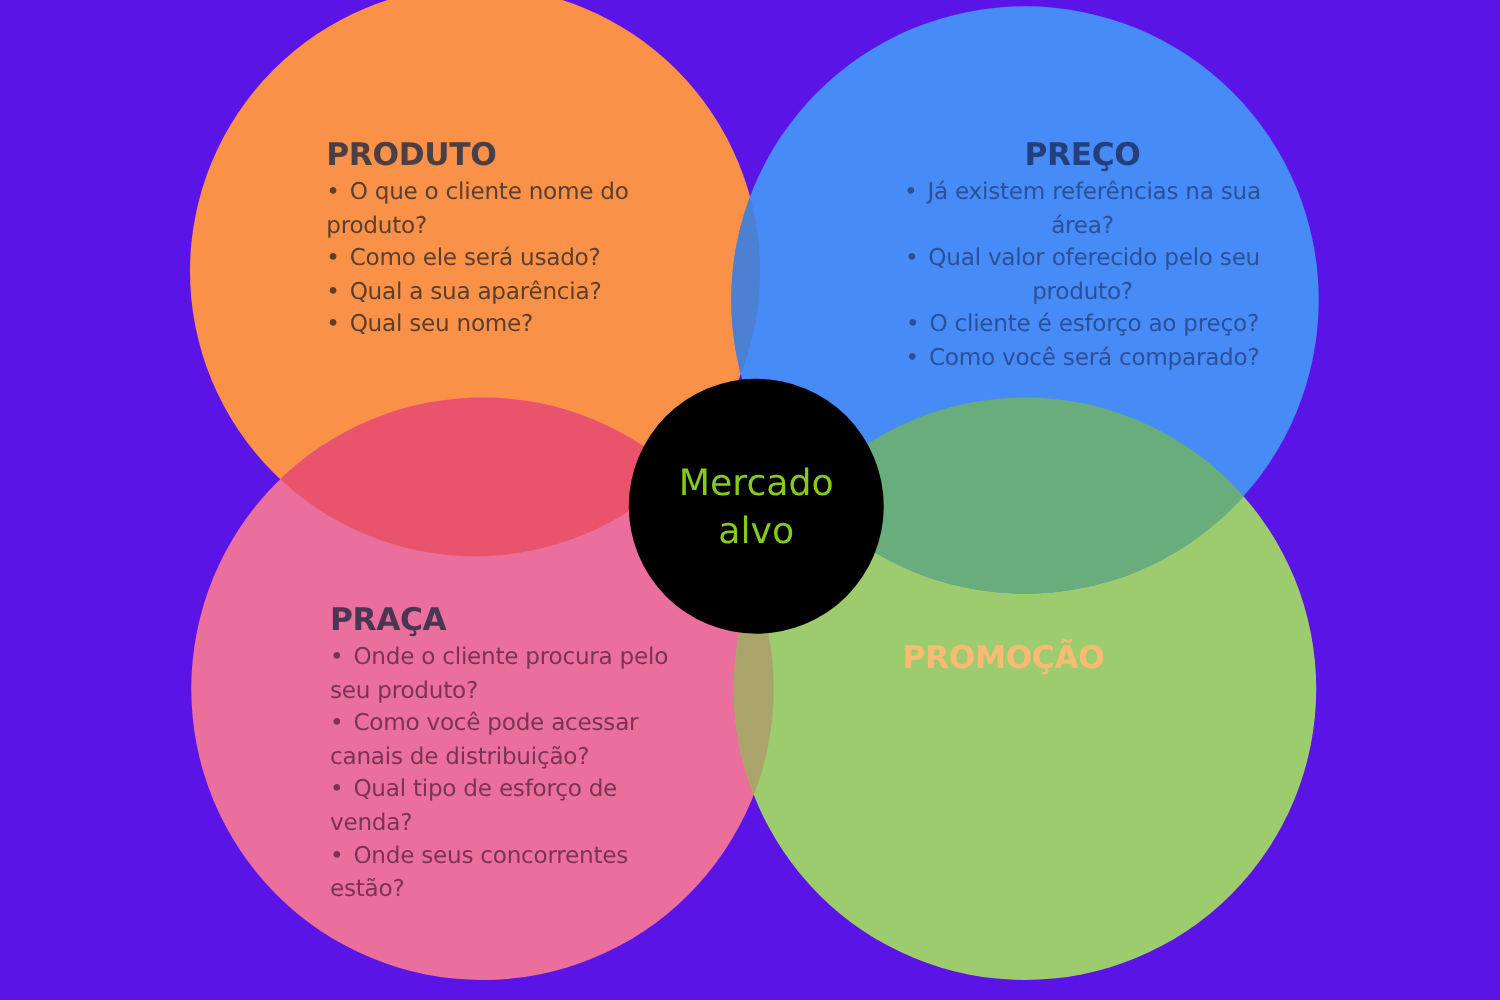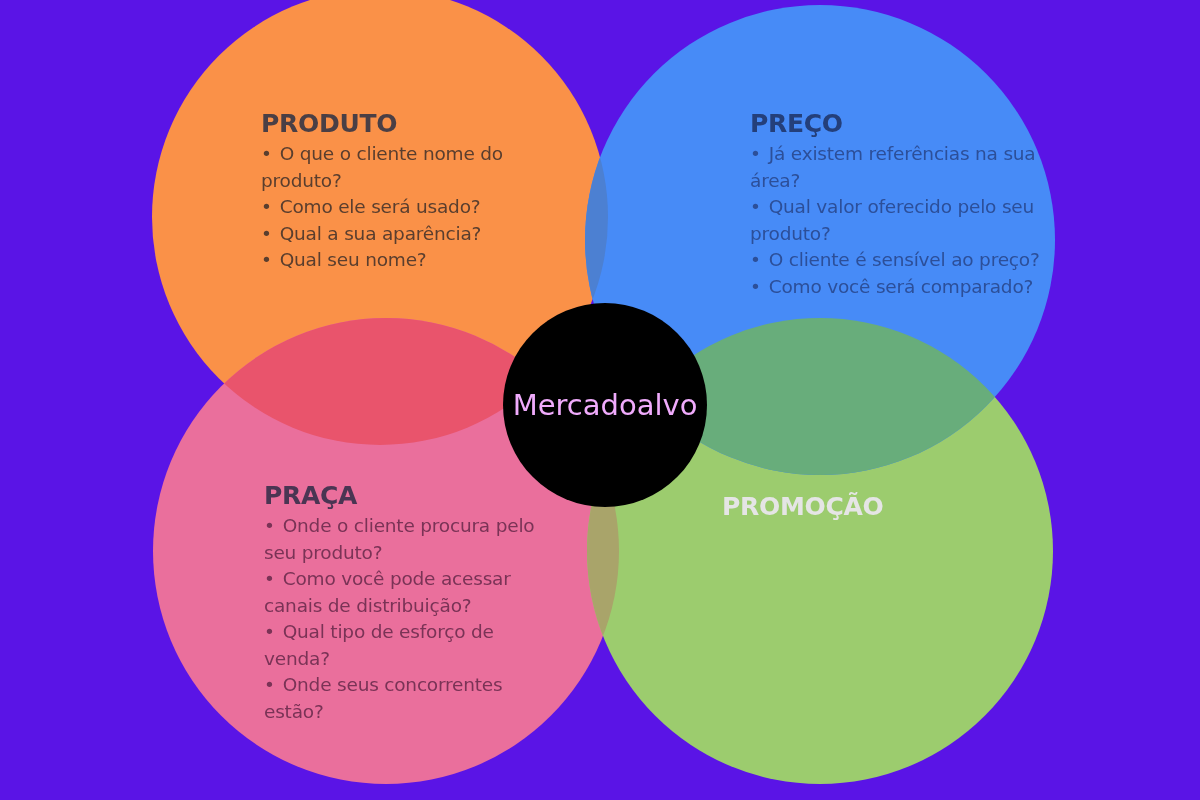--- a/index.html
+++ b/index.html
@@ -22,32 +22,32 @@
     font-size: 25px;
     line-height: 30px;
     font-weight: bold;
     letter-spacing: -0.3px;
   }
   .quad ul { list-style: none; margin: 0; padding: 0; }
   .quad li { margin: 0; padding: 0; }
   .quad li .bullet { margin-right: 8px; }
   .produto { left: 261px; top: 109px; width: 300px; color: #5a3e2e; }
   .produto h2 { color: #4a3f45; }
-  .preco { left: 750px; top: 109px; width: 310px; color: #2c4f99; }
+  .preco { left: 711px; top: 109px; width: 310px; color: #2c4f99; text-align: center; }
   .preco h2 { color: #243f7a; }
   .praca { left: 264px; top: 481px; width: 300px; color: #7a3356; }
   .praca h2 { color: #4a3553; }
   .promocao { left: 722px; top: 492px; width: 310px; color: #3c6b4a; }
-  .promocao h2 { color: #e5e5e5; }
+  .promocao h2 { color: #fdba74; margin-top: 19px; }
   .center-label {
     position: absolute;
     left: 504px; top: 304px; width: 202px; height: 202px;
     display: flex; align-items: center; justify-content: center;
-    flex-direction: row;
-    color: #f0abfc;
+    flex-direction: column;
+    color: #84cc16;
     font-size: 29px; line-height: 38px;
     text-align: center;
   }
 </style>
 </head>
 <body>
 
 <div class="stage">
   <svg class="venn" width="1200" height="800" viewBox="0 0 1200 800">
     <defs>
@@ -99,21 +99,21 @@
       <li><span class="bullet">•</span><span>Qual a sua aparência?</span></li>
       <li><span class="bullet">•</span><span>Qual seu nome?</span></li>
     </ul>
   </div>
 
   <div class="quad preco">
     <h2>PREÇO</h2>
     <ul>
       <li><span class="bullet">•</span><span>Já existem referências na sua área?</span></li>
       <li><span class="bullet">•</span><span>Qual valor oferecido pelo seu produto?</span></li>
-      <li><span class="bullet">•</span><span>O cliente é sensível ao preço?</span></li>
+      <li><span class="bullet">•</span><span>O cliente é esforço ao preço?</span></li>
       <li><span class="bullet">•</span><span>Como você será comparado?</span></li>
     </ul>
   </div>
 
   <div class="quad praca">
     <h2>PRAÇA</h2>
     <ul>
       <li><span class="bullet">•</span><span>Onde o cliente procura pelo seu produto?</span></li>
       <li><span class="bullet">•</span><span>Como você pode acessar canais de distribuição?</span></li>
       <li><span class="bullet">•</span><span>Qual tipo de esforço de venda?</span></li>

